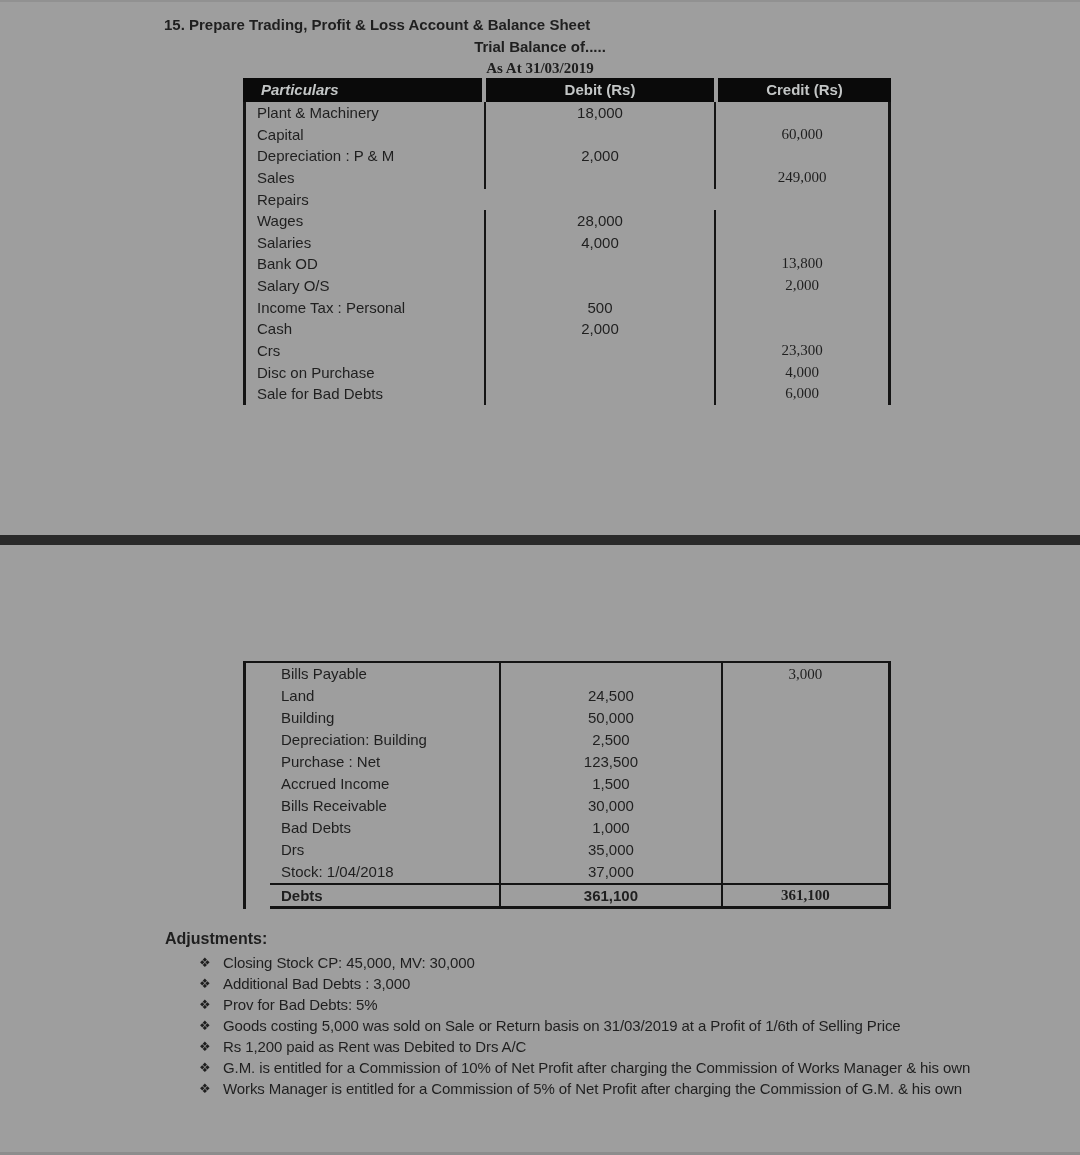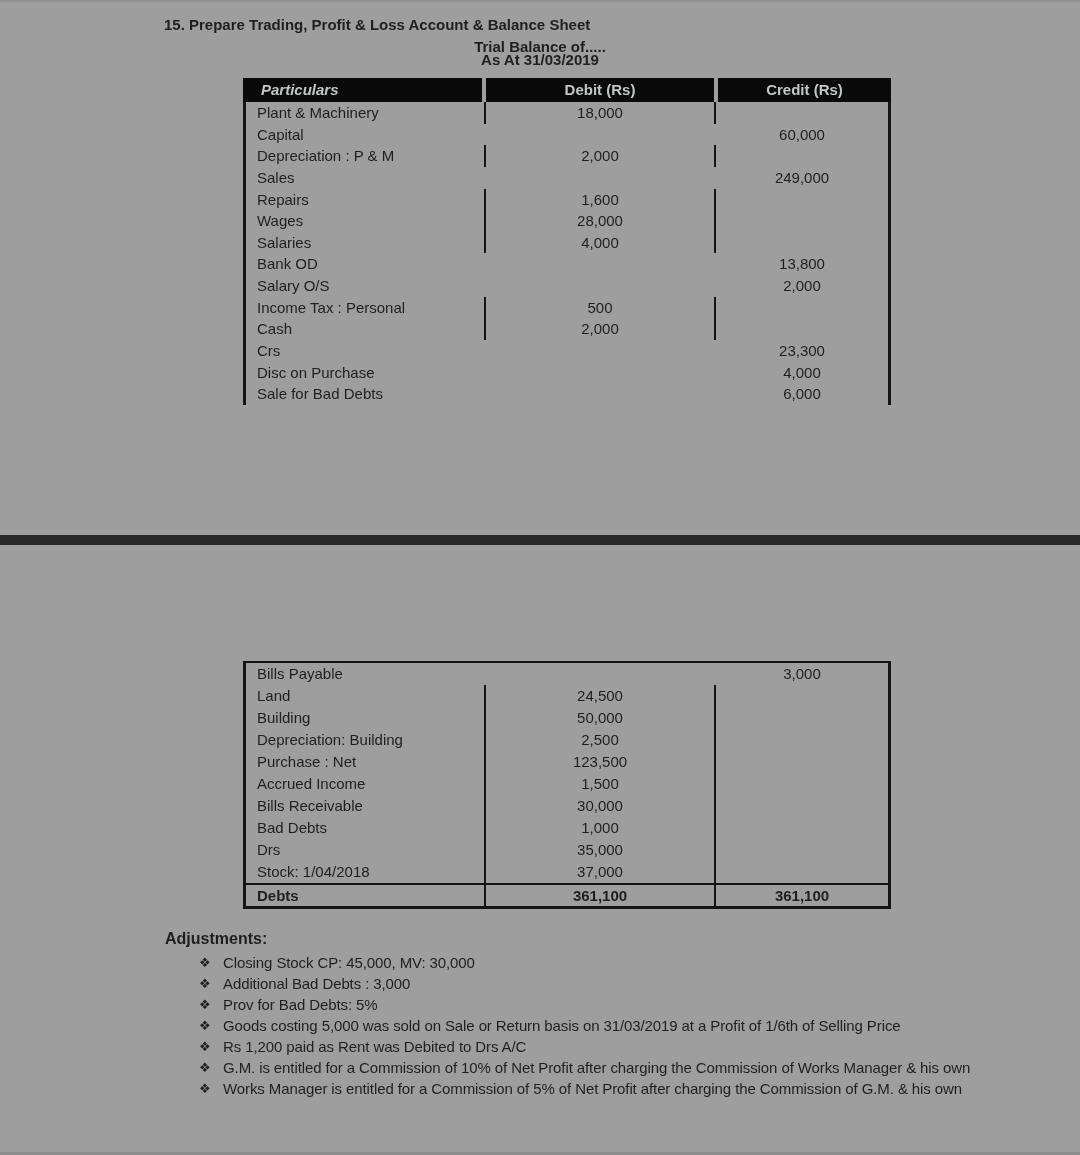--- a/index.html
+++ b/index.html
@@ -17,41 +17,41 @@
     background:var(--page-background);
     font-family:"Liberation Sans","DejaVu Sans",sans-serif;
     color:var(--body-text);
   }
   .top-edge{position:absolute;top:0;left:0;width:1080px;height:2px;background:#919191;}
   .bottom-edge{position:absolute;bottom:0;left:0;width:1080px;height:3px;background:#8d8d8d;}
 
   .problem-title{position:absolute;left:164px;top:16px;font-size:15px;font-weight:bold;white-space:nowrap;}
   .subtitle{position:absolute;left:0;width:1080px;text-align:center;font-size:15px;font-weight:bold;}
   .sub1{top:38px;}
-  .sub2{top:51px;}
+  .sub2{top:60px;font-family:Liberation Serif, serif;}
 
   
   .tb{position:absolute;left:243px;width:648px;}
   .tb1{top:78px;}
   .tb2{top:661px;border-top:2px solid var(--border);}
 
   .thead{display:flex;height:24px;}
   .th{background:var(--header-background);color:var(--header-text);font-weight:bold;font-size:15px;line-height:24px;box-sizing:border-box;}
   .th1{width:239px;padding-left:18px;font-style:italic;}
   .th2{width:228px;text-align:center;}
   .th3{width:173px;text-align:center;}
   .hgap{width:4px;}
 
   .tbody{width:648px;box-sizing:border-box;border-left:3px solid var(--border);border-right:3px solid var(--border);}
-  .trow{display:flex;font-size:15px;align-items:center;}
+  .trow{display:flex;font-size:15px;}
   .tb1 .trow{height:21.64px;line-height:21.64px;}
-  .tb2 .trow{height:22px;line-height:22px;}
+  .tb2 .trow{height:22px;line-height:22px;margin-left:24px;}
   .c-part{width:238px;box-sizing:border-box;padding-left:11px;white-space:nowrap;overflow:hidden;}
   .c-debit{width:232px;box-sizing:border-box;border-left:2px solid var(--border);border-right:2px solid var(--border);text-align:center;}
-  .c-credit{width:172px;box-sizing:border-box;text-align:center;}
+  .c-credit{width:172px;box-sizing:border-box;text-align:center;font-family:Liberation Serif, serif;}
 
   .total-row{height:26px !important;line-height:21px !important;box-sizing:border-box;
     border-top:2px solid var(--border);border-bottom:3px solid var(--border);font-weight:bold;}
 
   .page-divider{position:absolute;left:0;top:535px;width:1080px;height:10px;background:var(--page-divider);}
 
   
   .adj-heading{position:absolute;left:165px;top:930px;font-size:16px;font-weight:bold;}
   .adj-list{position:absolute;left:199px;top:952px;width:775px;}
   .adj-item{display:flex;gap:9px;font-size:15px;line-height:21px;letter-spacing:-0.1px;}
@@ -92,21 +92,20 @@
           <div class="c-debit">2,000</div>
           <div class="c-credit"></div>
         </div>
         <div class="trow">
           <div class="c-part">Sales</div>
           <div class="c-debit"></div>
           <div class="c-credit">249,000</div>
         </div>
         <div class="trow">
           <div class="c-part">Repairs</div>
-          <div class="c-debit">1,600</div>
           <div class="c-credit"></div>
         </div>
         <div class="trow">
           <div class="c-part">Wages</div>
           <div class="c-debit">28,000</div>
           <div class="c-credit"></div>
         </div>
         <div class="trow">
           <div class="c-part">Salaries</div>
           <div class="c-debit">4,000</div>

